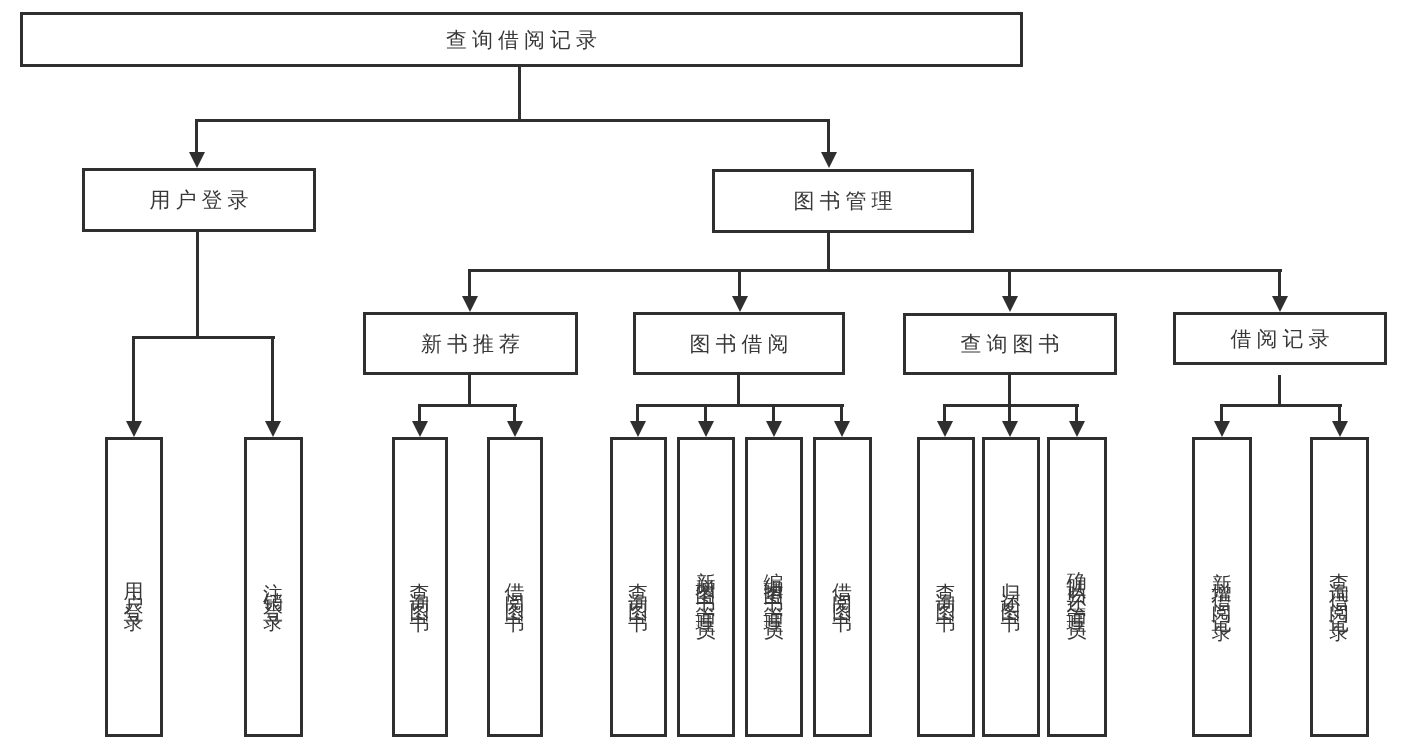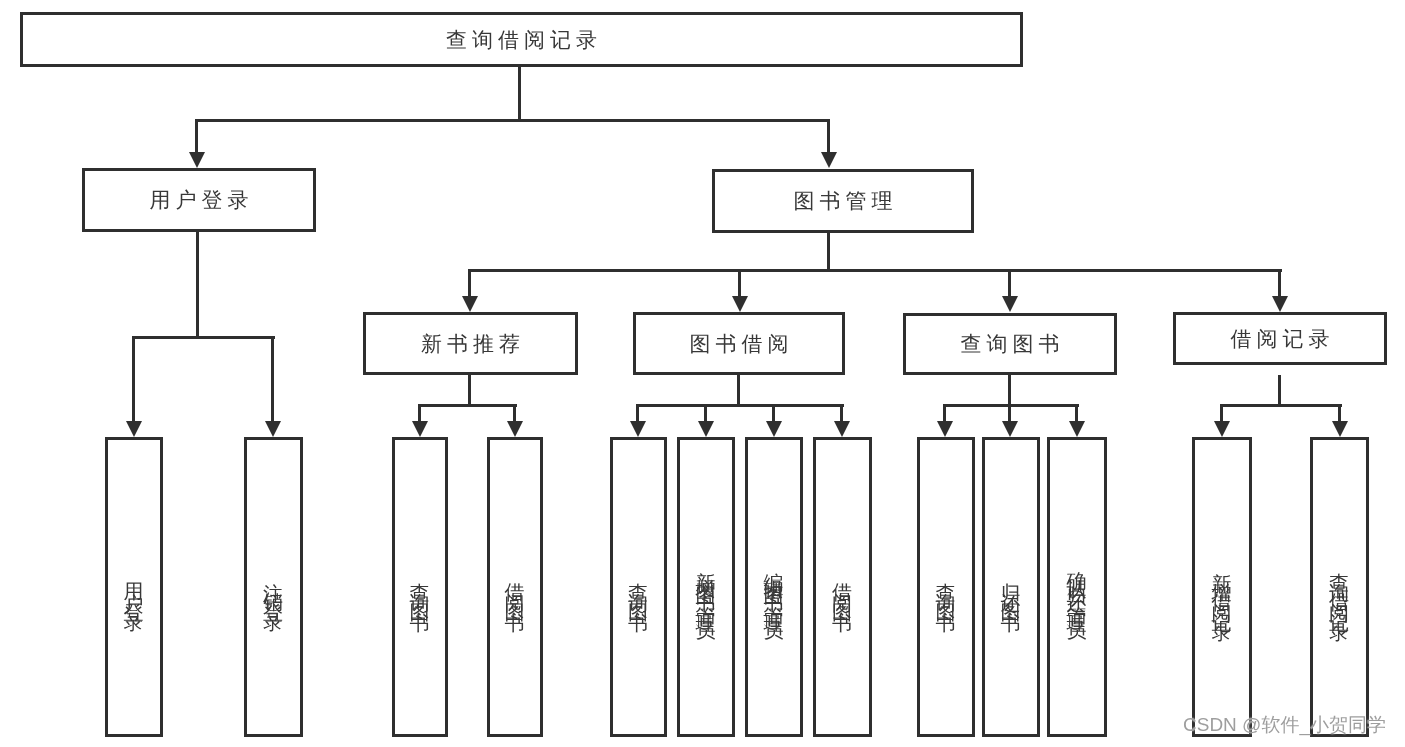--- a/index.html
+++ b/index.html
@@ -165,15 +165,14 @@
     <span>确认归还（管理员）</span>
   </div>
 
   <div class="box vbox" style="left:1192px;top:437px;width:60px;height:300px;">
     <span>新增借阅记录</span>
   </div>
   <div class="box vbox" style="left:1310px;top:437px;width:59px;height:300px;">
     <span>查询借阅记录</span>
   </div>
 
-  <div class="watermark">CSDN @软件_小贺同学</div>
 
 </div>
 
 </body></html>

